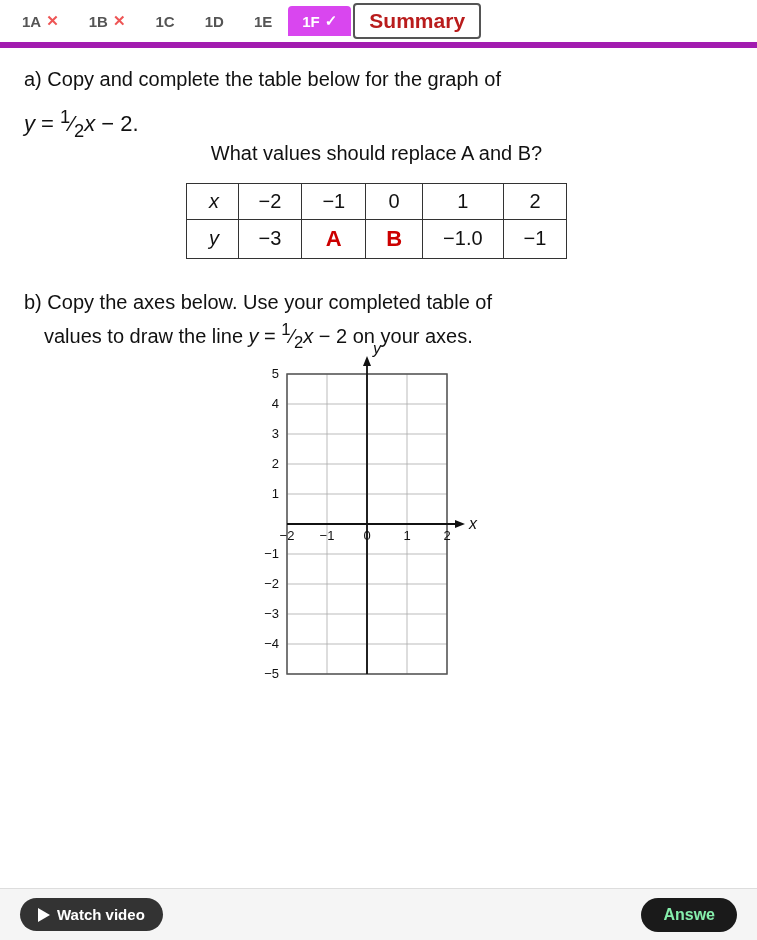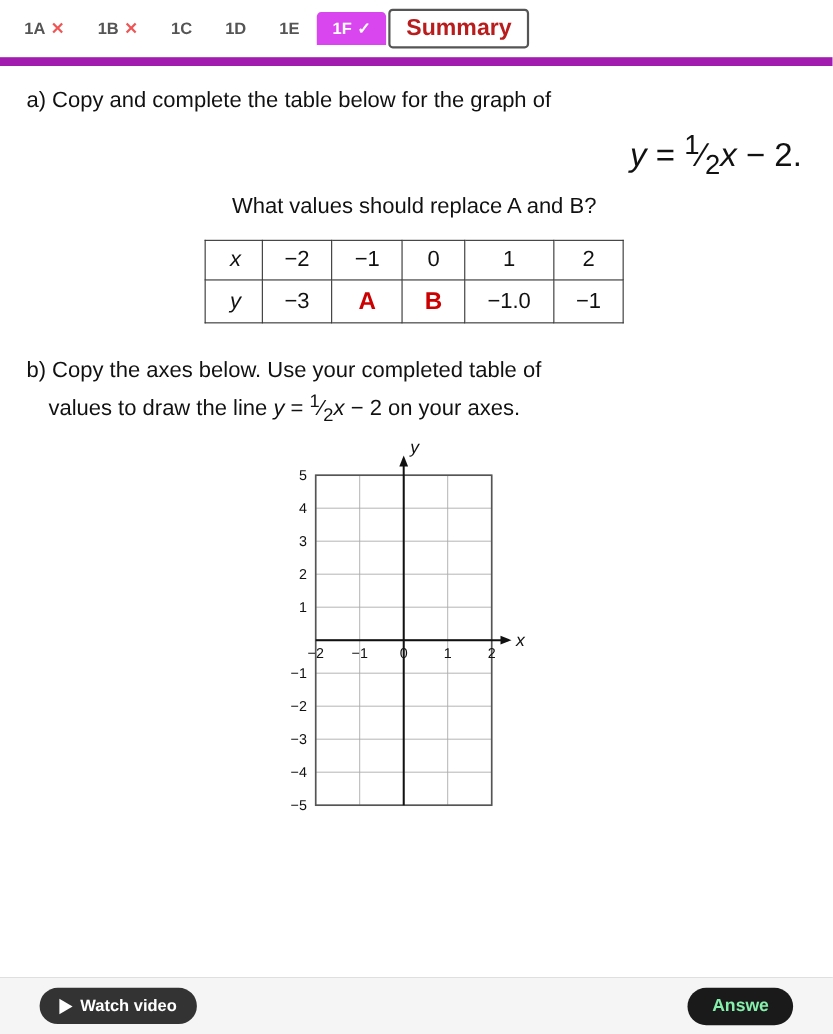--- a/index.html
+++ b/index.html
@@ -9,23 +9,23 @@
       background: #fff;
       font-family: Arial, sans-serif;
       font-size: 18px;
       color: #111;
     }
 
     
     .tab-bar {
       display: flex;
       align-items: center;
-      border-bottom: 8px solid #a21caf;
+      border-bottom: 6px solid #a21caf;
       padding: 5px 8px;
-      height: 60px;
+      height: 48px;
       background: #fff;
     }
     .tab {
       display: flex;
       align-items: center;
       padding: 6px 14px;
       font-size: 15px;
       font-weight: 600;
       color: #555;
       cursor: pointer;
@@ -64,23 +64,23 @@
       padding: 16px 28px 20px 24px;
     }
 
     .question-text {
       font-size: 20px;
       line-height: 1.5;
       margin-bottom: 12px;
     }
 
     .math-center {
-      text-align: right;
-      font-size: 30px;
-      margin: 12px 0;
+      text-align: left;
+      font-size: 22px;
+      margin: 0 0;
     }
 
     .sub-question {
       text-align: center;
       font-size: 20px;
       margin-bottom: 18px;
     }
 
     
     .table-container {
@@ -106,40 +106,40 @@
     .math-table .highlight-red {
       color: #cc0000;
       font-weight: bold;
       font-size: 22px;
     }
 
     
     .part-b-text {
       font-size: 20px;
       line-height: 1.5;
-      margin-bottom: 22px;
+      margin-bottom: 0;
     }
 
     
     .graph-container {
       display: flex;
       justify-content: center;
       margin-bottom: 24px;
     }
 
     
     .bottom-bar {
       position: fixed;
       bottom: 0;
       width: 757px;
       height: 52px;
       display: flex;
       align-items: center;
       justify-content: space-between;
-      padding: 0 36px;
+      padding: 0 20px;
       background: #f5f5f5;
       border-top: 1px solid #ddd;
     }
 
     .watch-video-btn {
       display: flex;
       align-items: center;
       background: #333;
       color: #fff;
       border-radius: 22px;

